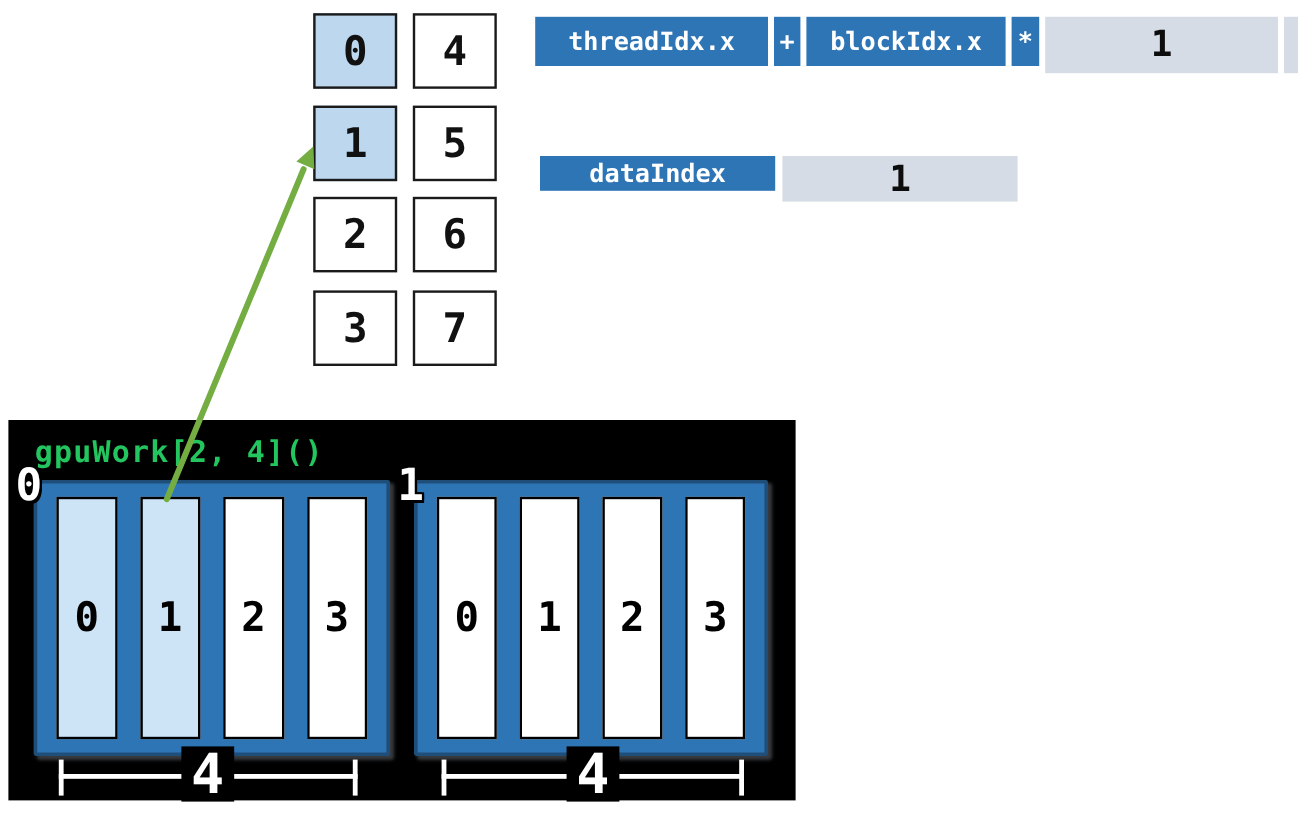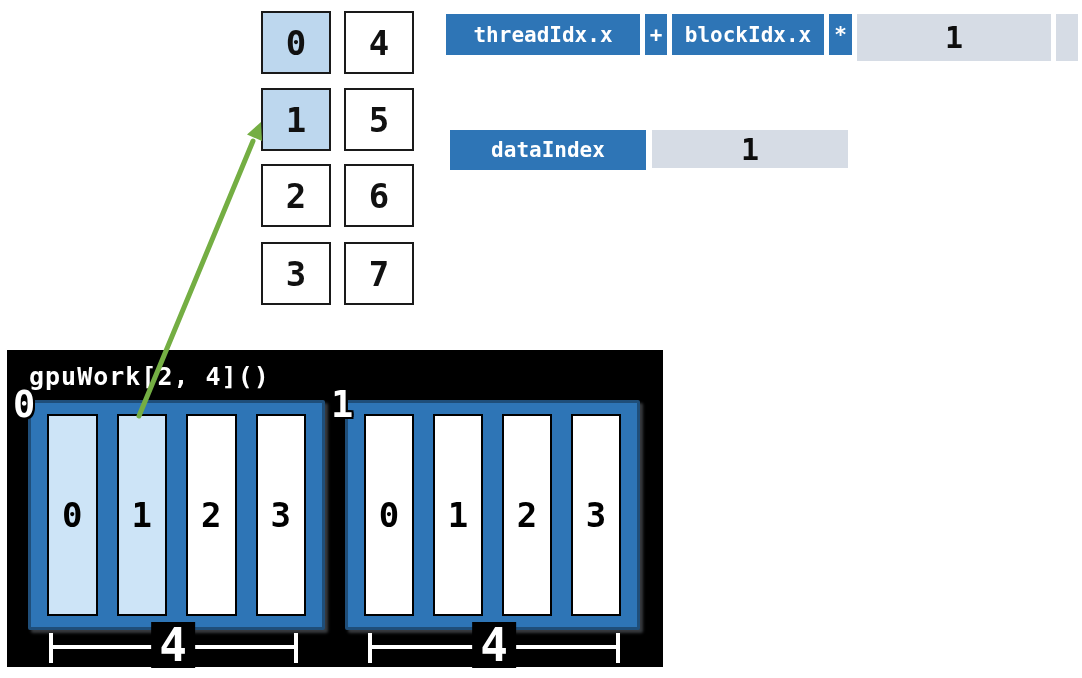--- a/index.html
+++ b/index.html
@@ -25,33 +25,33 @@
     font-size: 34px;
   }
   .grid-cell.hl { background: #BDD7EE; }
 
   
   .tbl { position: absolute; display: flex; flex-direction: row; gap: 5px; }
   .tbl-row { display: flex; gap: 5px; }
   .cell { display: flex; align-items: center; justify-content: center; }
   .th { background: #2E75B6; color: #ffffff; font-size: 21px; height: 41px; }
   .td { background: #D6DCE5; color: #0d0d0d; font-size: 30px; height: 47px; }
-  .w1 { width: 194px; } .w2 { width: 22px; } .w3 { width: 152px; }
+  .w1 { width: 194px; } .w2 { width: 22px; } .w3 { width: 166px; }
   .w4 { width: 23px; } .w5 { width: 196px; }
 
   
   .panel {
     position: absolute;
     left: 7px; top: 350px;
     width: 656px; height: 317px;
     background: #000000;
   }
   .kernel-title {
     position: absolute; left: 22px; top: 12px;
-    color: #ffffff; font-size: 25px; letter-spacing: 1px;
+    color: #22c55e; font-size: 25px; letter-spacing: 1px;
     white-space: pre;
   }
   .block {
     position: absolute; top: 50px; height: 230px;
     background: #2E75B6;
     border: 3px solid #1F4E79;
     border-radius: 2px;
     box-shadow: 3px 3px 3px rgba(125,130,140,0.45);
     display: flex; gap: 19px;
     padding: 11px 16px;
@@ -113,21 +113,21 @@
     <div class="tbl-row">
       <div class="cell td w1">1</div>
       <div class="cell td w2"></div>
       <div class="cell td w3">0</div>
       <div class="cell td w4"></div>
       <div class="cell td w5">4</div>
     </div>
   </div>
 
   <div class="tbl" style="left:450px; top:130px; gap:6px;">
-    <div class="cell th w5" style="height:40px;">dataIndex</div>
+    <div class="cell th w5" style="height:29px;">dataIndex</div>
     <div class="cell td w5" style="height:38px;">1</div>
   </div>
 
   <div class="panel">
     <div class="kernel-title">gpuWork[2, 4]()</div>
 
     <div class="block-label" style="left:6px;">0</div>
     <div class="block-label" style="left:324px;">1</div>
 
     <div class="block block0">

